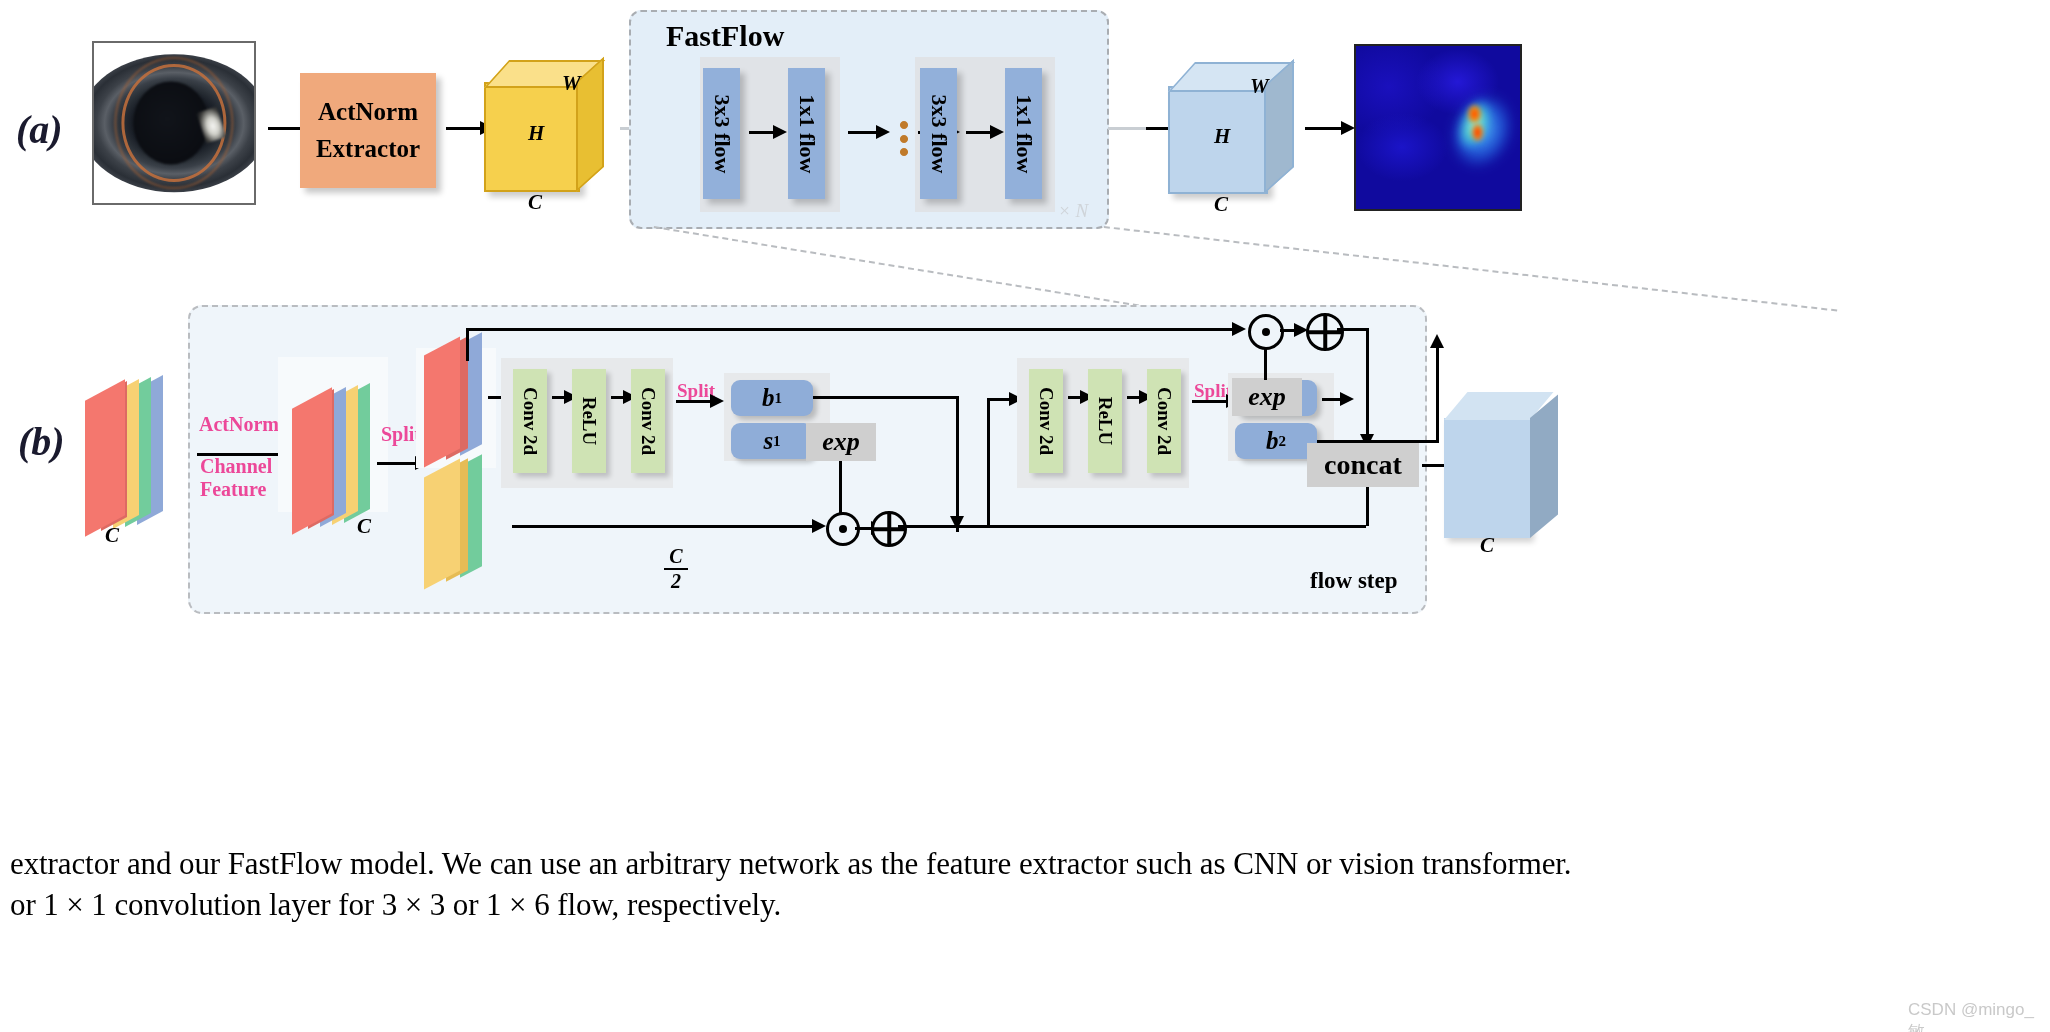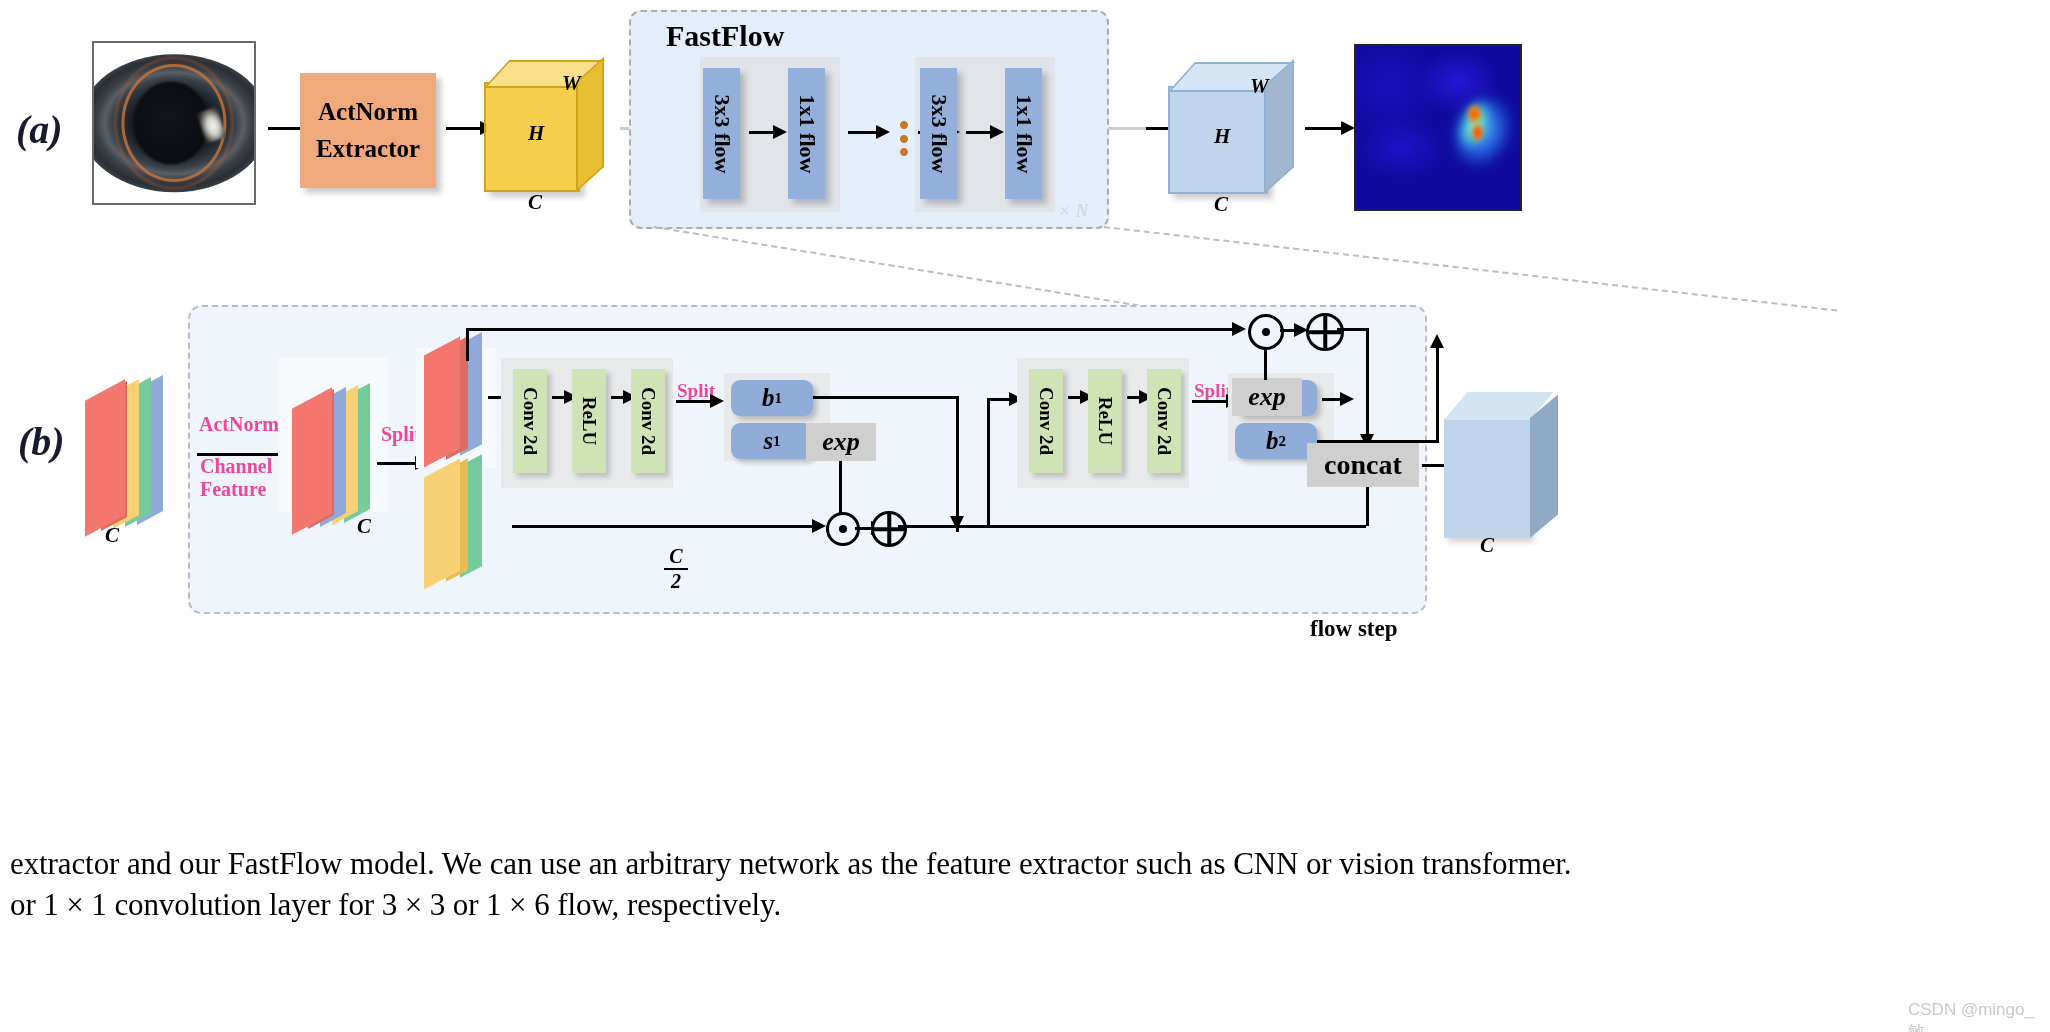--- a/index.html
+++ b/index.html
@@ -554,21 +554,21 @@
 <div class="hline" style="left:898px;top:525px;width:468px;"></div>
 <div class="vline" style="left:1366px;top:480px;height:46px;"></div>
 
 <div class="greybox plain" style="left:1307px;top:443px;width:112px;height:44px;">concat</div>
 
 <div class="arrow" style="left:1422px;top:464px;width:52px;">
   <div class="shaft" style="width:40px;"></div>
     <div class="head" style="left:38px;"></div>
 </div>
 
-<div class="flowstep-label" style="left:1310px;top:568px;margin-top:48px;">flow step</div>
+<div class="flowstep-label" style="left:1310px;top:568px;">flow step</div>
 
 <div class="cube" style="left:1444px;top:392px;width:130px;height:150px;">
   <div class="face-front" style="left:0;top:26px;width:86px;height:120px;background:#bed5ec;box-shadow:4px 4px 6px rgba(0,0,0,.18);"></div>
   <div class="face-top" style="left:0;top:0;width:86px;height:28px;background:#d2e3f2;transform:skewX(-40deg);transform-origin:bottom left;"></div>
   <div class="face-side" style="left:86px;top:26px;width:28px;height:120px;background:#91aac3;transform:skewY(-40deg);transform-origin:top left;"></div>
 </div>
 <div class="stack-label" style="left:1480px;top:533px;">C</div>
 
 <div class="caption" style="left:10px;top:843px;width:2032px;">
   <div>extractor and our FastFlow model. We can use an arbitrary network as the feature extractor such as CNN or vision transformer.</div>

